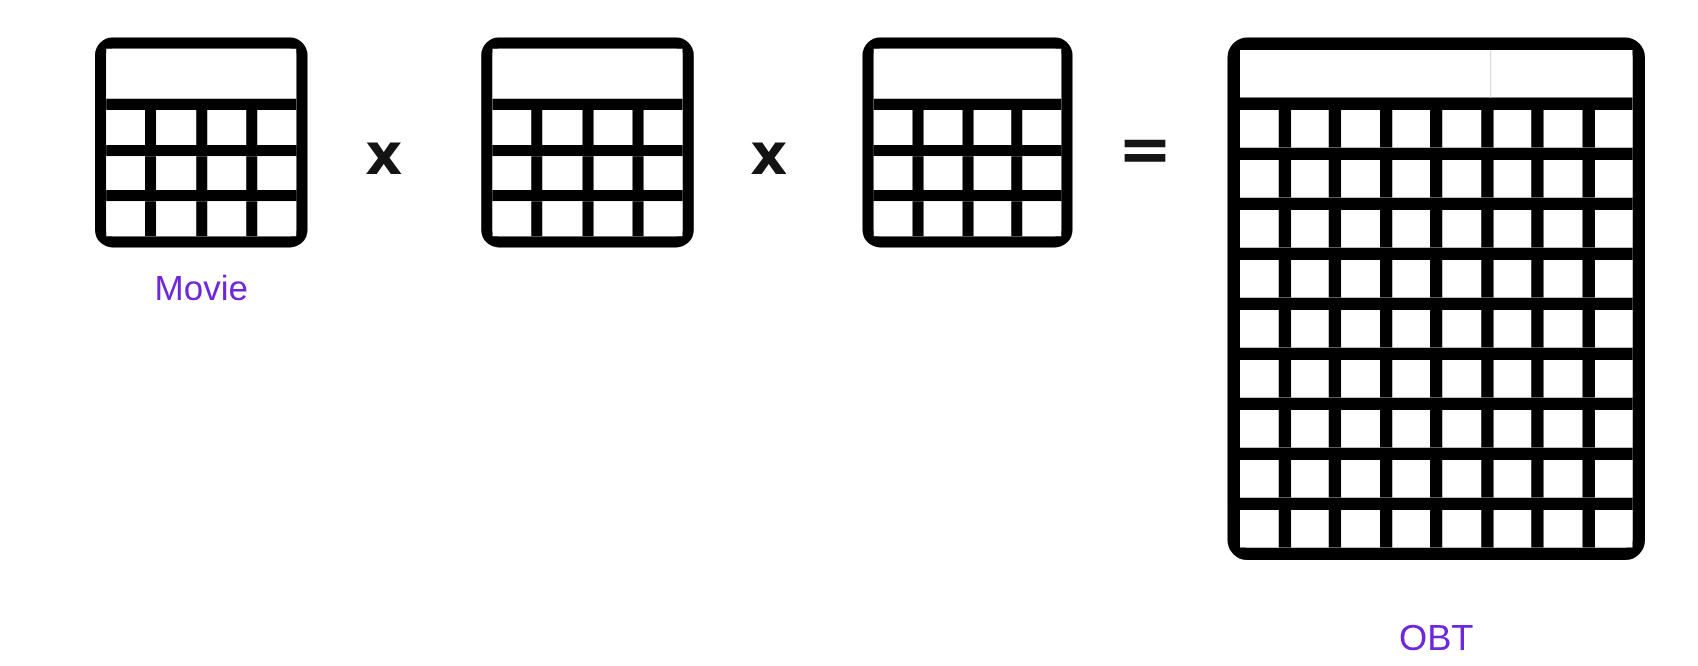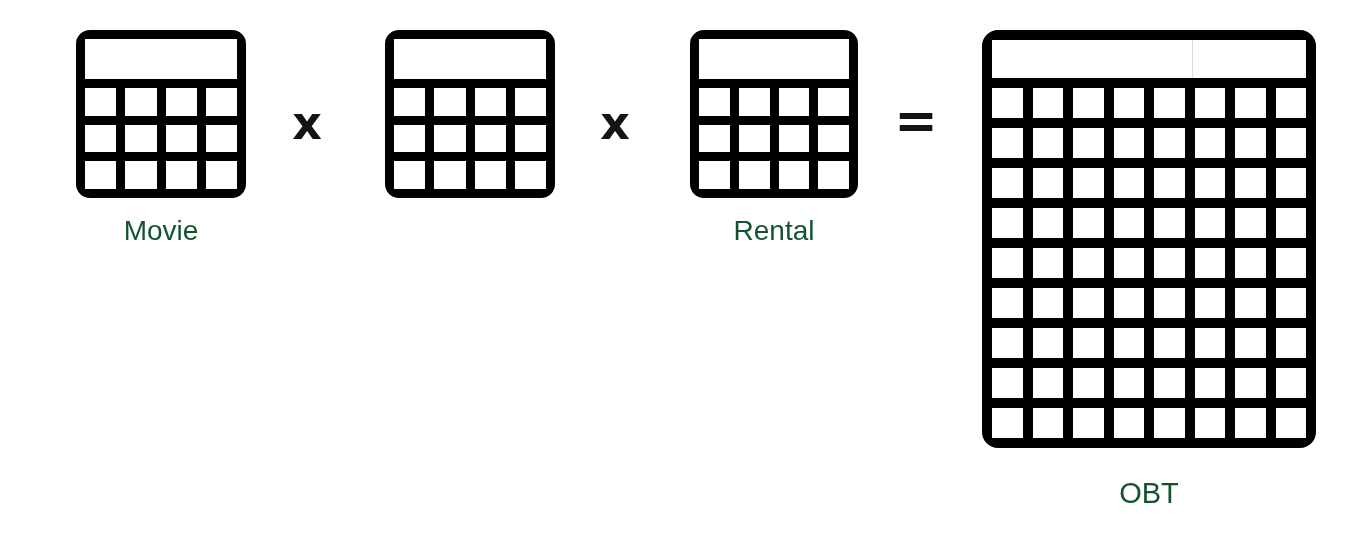--- a/index.html
+++ b/index.html
@@ -78,21 +78,21 @@
     top: 0;
     width: 1px;
     background: #d9d9d9;
     pointer-events: none;
   }
 
   
   .tbl-label {
     position: absolute;
     text-align: center;
-    color: #14532d;
+    color: #6d28d9;
     font-size: 28px;
     font-weight: 400;
     line-height: 1.1;
     white-space: nowrap;
   }
   .tbl-label.big-label {
     font-size: 29px;
   }
 
   
@@ -187,21 +187,20 @@
         <div class="tbl-cell"></div>
       </div>
       <div class="tbl-row">
         <div class="tbl-cell"></div>
         <div class="tbl-cell"></div>
         <div class="tbl-cell"></div>
         <div class="tbl-cell"></div>
       </div>
     </div>
   </div>
-  <div class="tbl-label" style="left:659px; top:216px; width:230px;">Rental</div>
 
   <div class="op op-equals" style="left:888px; top:94px; width:56px;">=</div>
 
   <div class="table-icon big" style="left:982px; top:30px; width:334px; height:418px;">
     <div class="tbl-header" style="height:38px;">
       <div class="seam" style="left:200px; height:38px;"></div>
     </div>
     <div class="tbl-body">
       <div class="tbl-row">
         <div class="tbl-cell"></div>
@@ -288,15 +287,15 @@
         <div class="tbl-cell"></div>
         <div class="tbl-cell"></div>
         <div class="tbl-cell"></div>
         <div class="tbl-cell"></div>
         <div class="tbl-cell"></div>
         <div class="tbl-cell"></div>
         <div class="tbl-cell"></div>
       </div>
     </div>
   </div>
-  <div class="tbl-label big-label" style="left:1034px; top:478px; width:230px;">OBT</div>
+  <div class="tbl-label big-label" style="left:1034px; top:496px; width:230px;">OBT</div>
 
 </div>
 
 </body></html>

